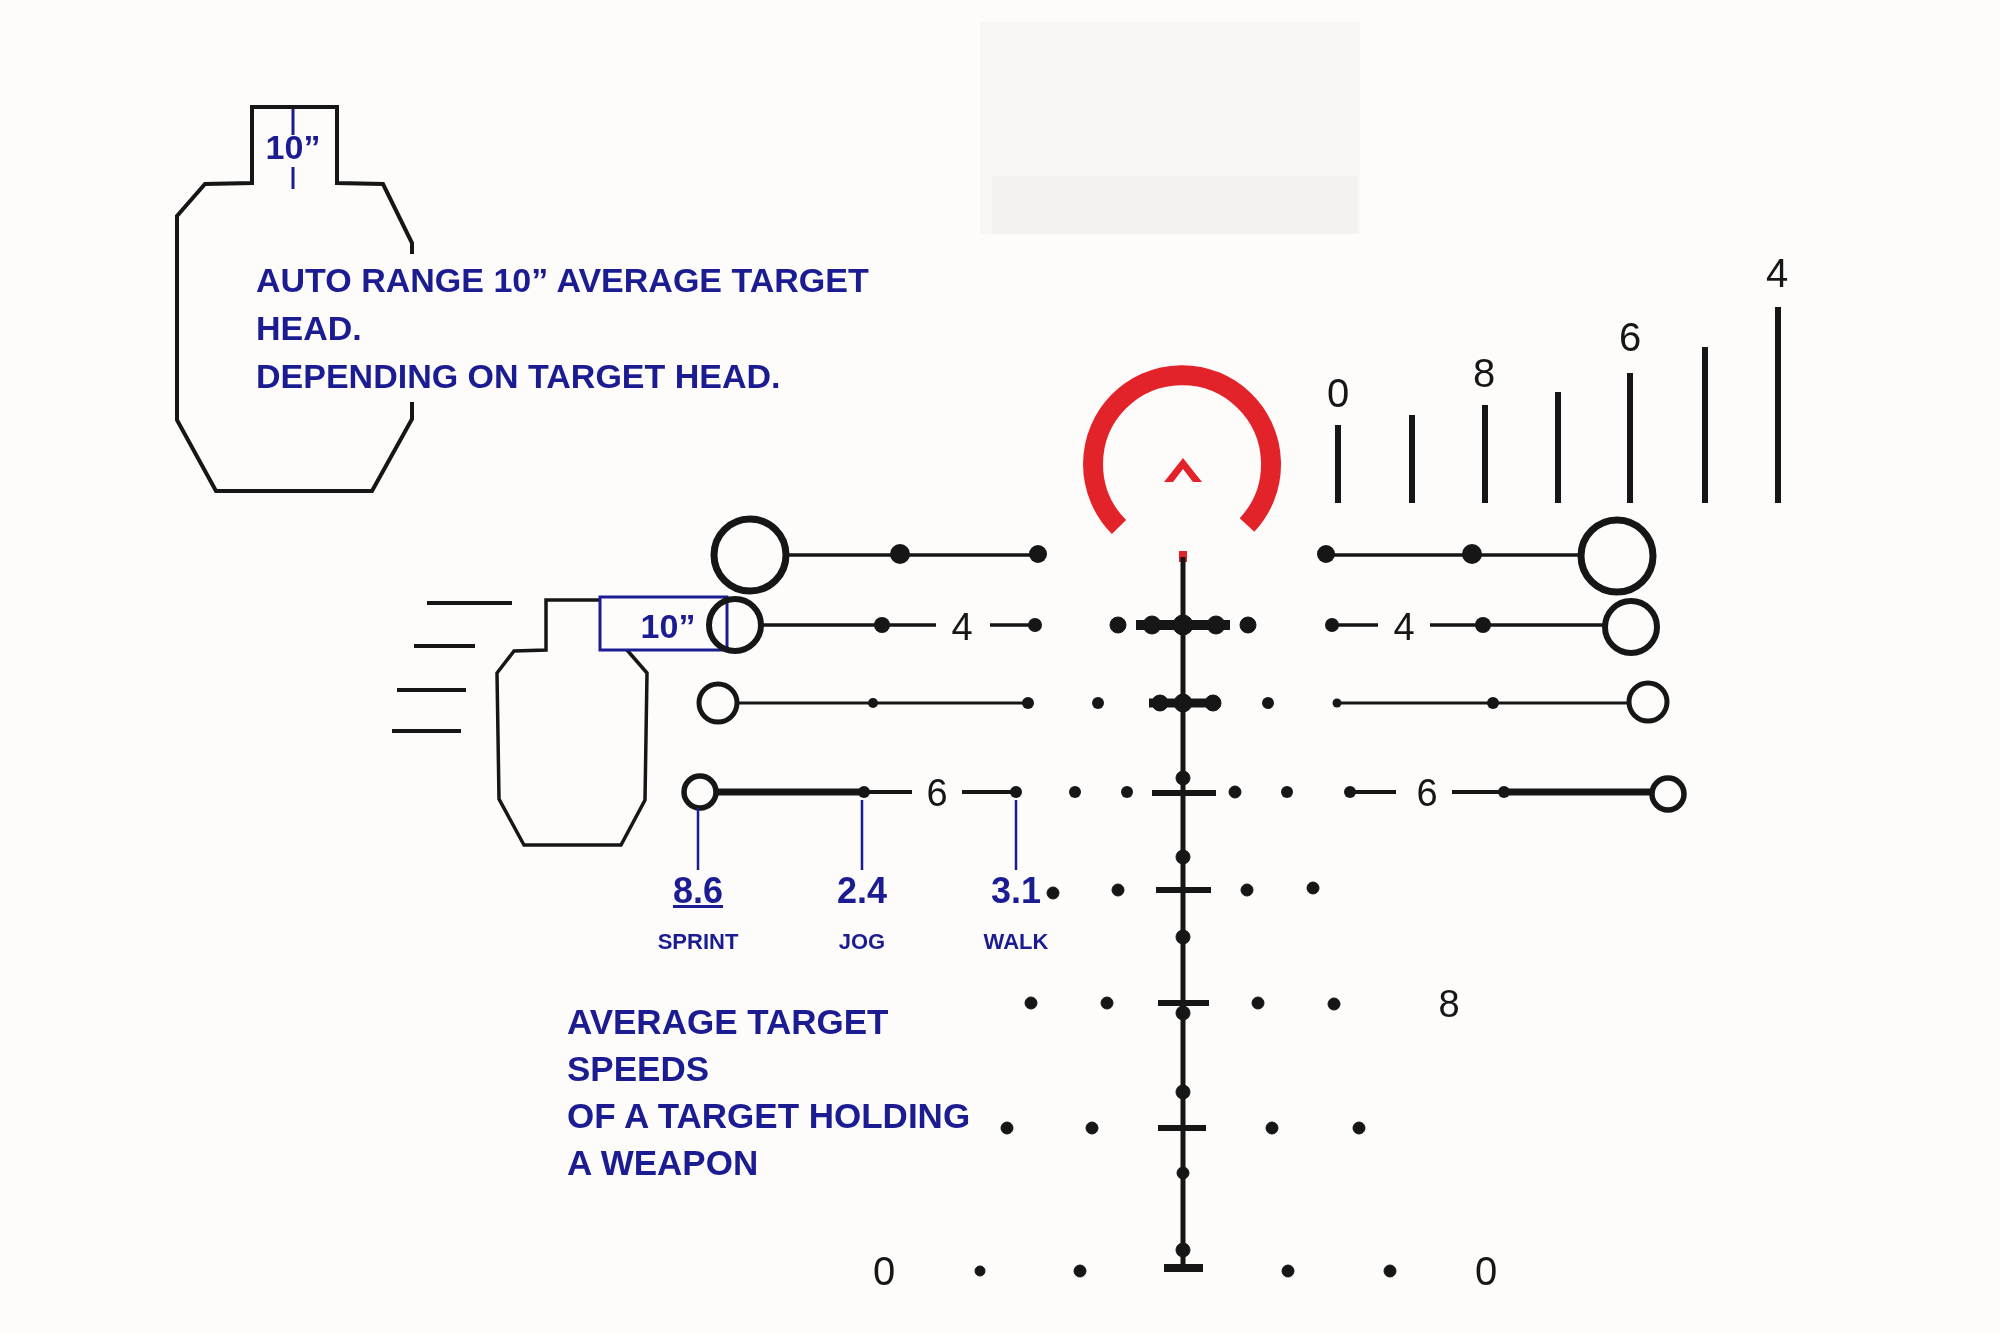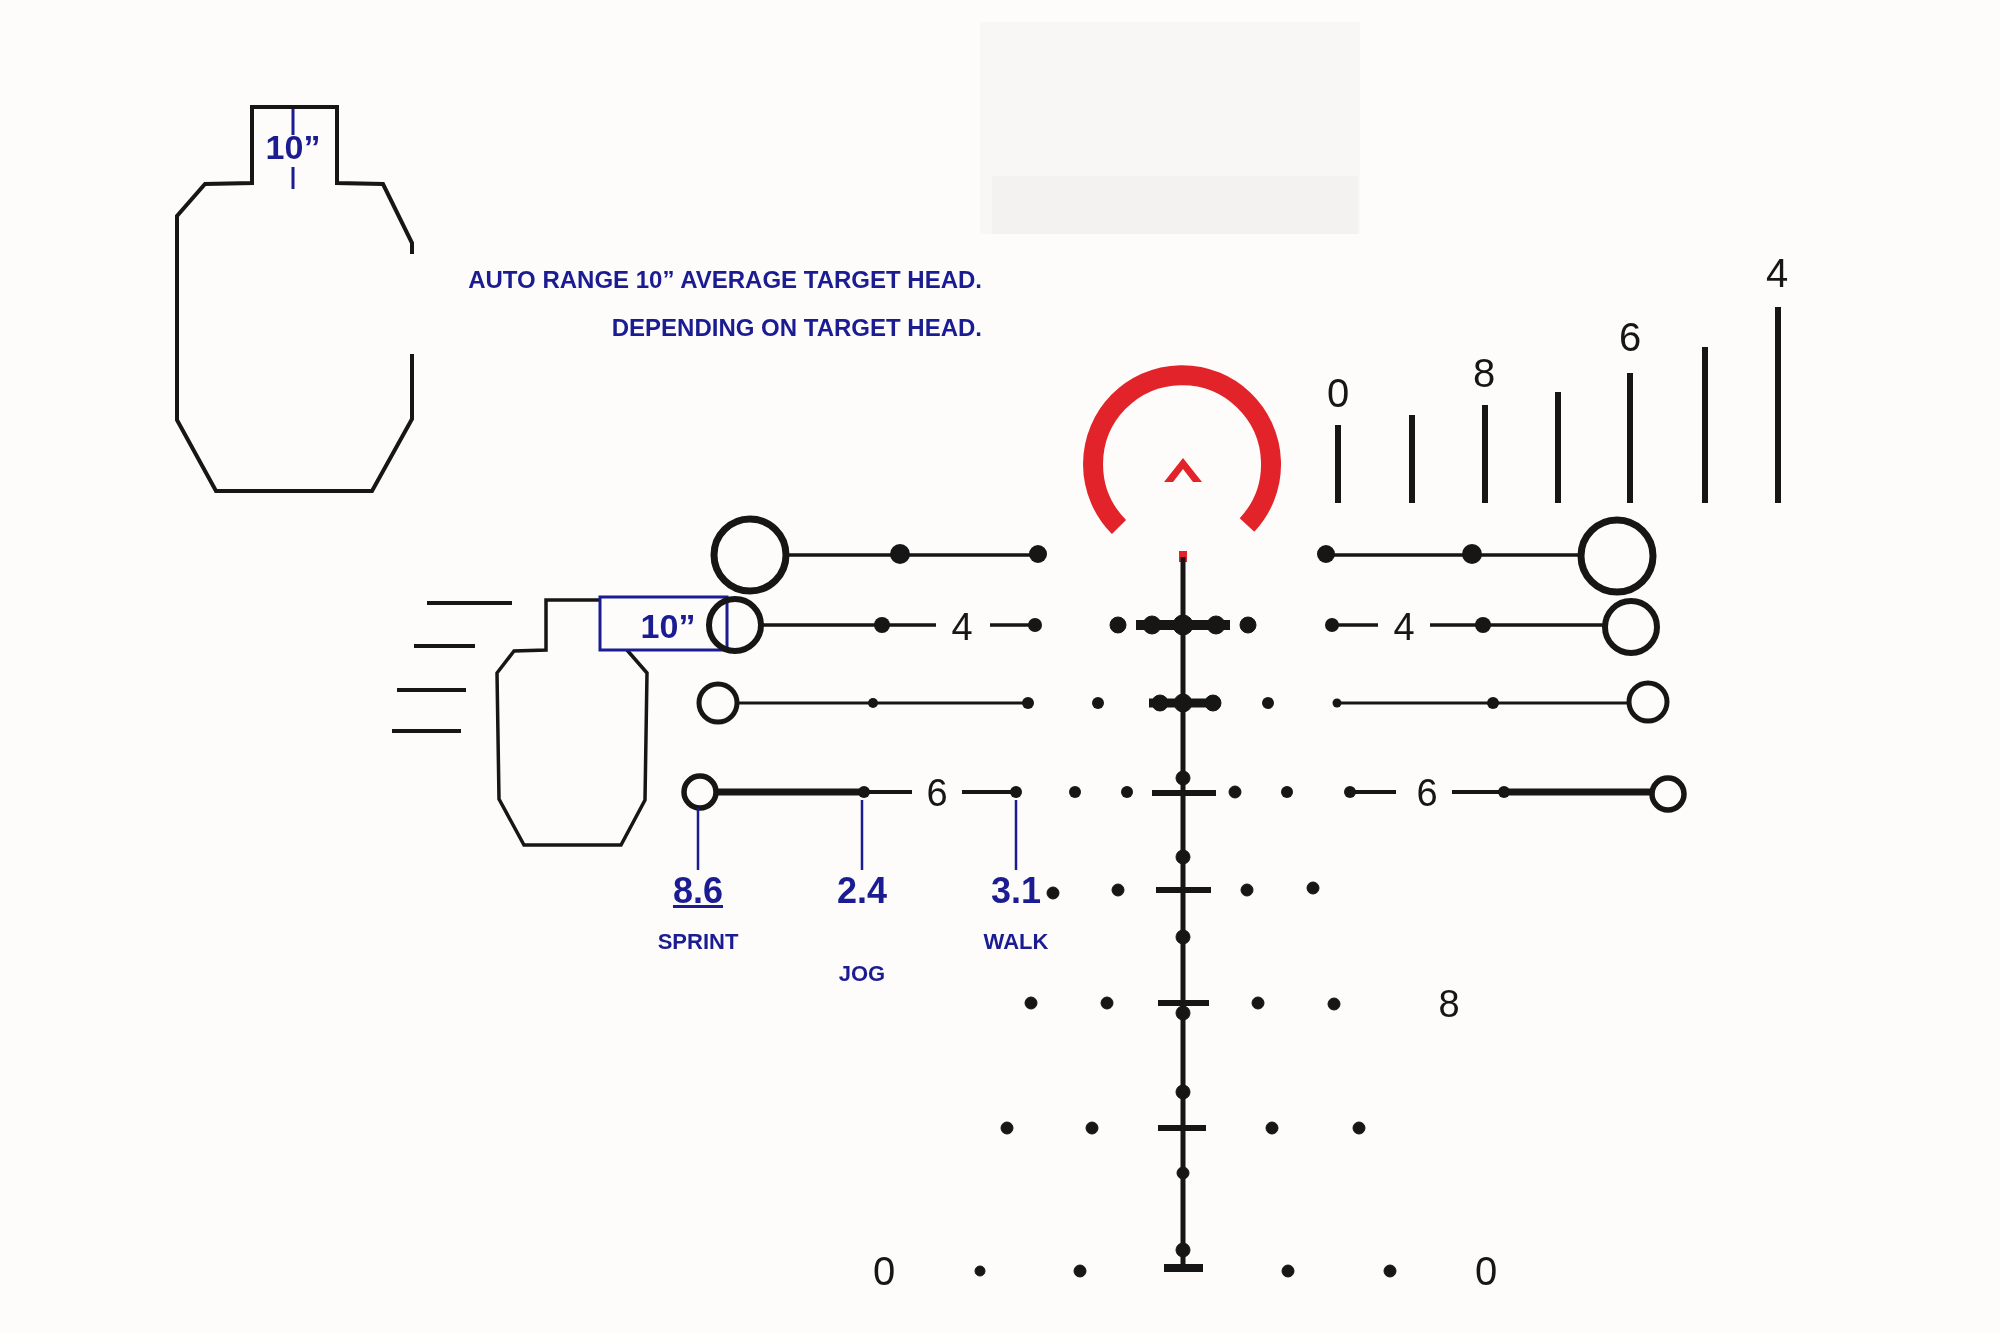--- a/index.html
+++ b/index.html
@@ -2,21 +2,21 @@
 <html><head>
 <meta charset="utf-8">
 <style>
   html,body{margin:0;padding:0;background:#fdfcfb;}
   .canvas{position:relative;width:2000px;height:1333px;background:#fdfcfb;overflow:hidden;
           font-family:"Liberation Sans",sans-serif;}
   svg{position:absolute;left:0;top:0;}
   .t{position:absolute;font-family:"Liberation Sans",sans-serif;font-weight:bold;color:#1b1c92;}
   .title1{left:910px;top:36px;width:600px;text-align:center;font-size:66px;line-height:68px;letter-spacing:1px;}
   .title2{left:910px;top:104px;width:600px;text-align:center;font-size:49px;line-height:52px;}
-  .para{left:266px;top:254px;width:716px;text-align:right;font-size:24px;line-height:48px;
+  .para{left:256px;top:254px;width:716px;text-align:left;font-size:34px;line-height:48px;
         background:#fdfcfb;padding:2px 0;}
   .speedval{width:140px;text-align:center;font-size:36px;line-height:38px;top:872px;}
   .speedname{width:160px;text-align:center;font-size:22px;line-height:36px;top:924px;}
   .note{left:567px;top:998px;width:440px;text-align:left;font-size:35px;line-height:47px;}
   .svgtxt{font-family:"Liberation Sans",sans-serif;fill:#161616;font-weight:400;}
   .svgblue{font-family:"Liberation Sans",sans-serif;fill:#1b1c92;font-weight:bold;}
 </style>
 </head>
 <body>
 
@@ -202,17 +202,22 @@
 
   <div class="t para">
     <div>AUTO RANGE 10” AVERAGE TARGET HEAD.</div>
     <div>DEPENDING ON TARGET HEAD.</div>
   </div>
 
   <div class="t speedval" style="left:628px;text-decoration:underline;">8.6</div>
   <div class="t speedval" style="left:792px;">2.4</div>
   <div class="t speedval" style="left:946px;">3.1</div>
   <div class="t speedname" style="left:618px;">SPRINT</div>
-  <div class="t speedname" style="left:782px;margin-top:32px;">JOG</div>
+  <div class="t speedname" style="left:782px;">JOG</div>
   <div class="t speedname" style="left:936px;">WALK</div>
 
+  <div class="t note">
+    <div>AVERAGE TARGET SPEEDS</div>
+    <div>OF A TARGET HOLDING</div>
+    <div>A WEAPON</div>
+  </div>
 
 </div>
 
 </body></html>

